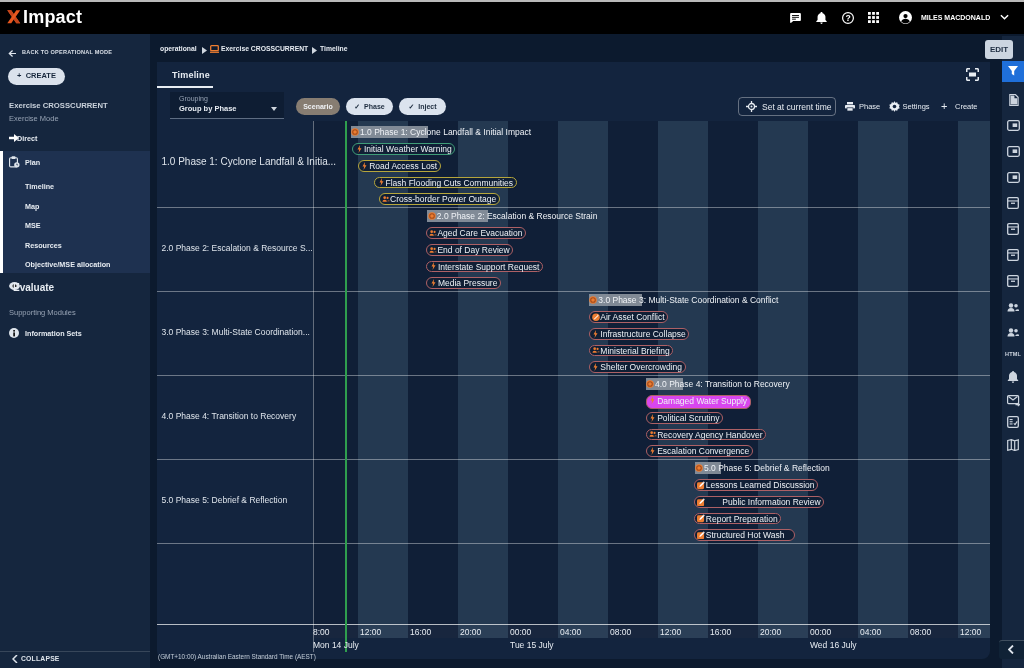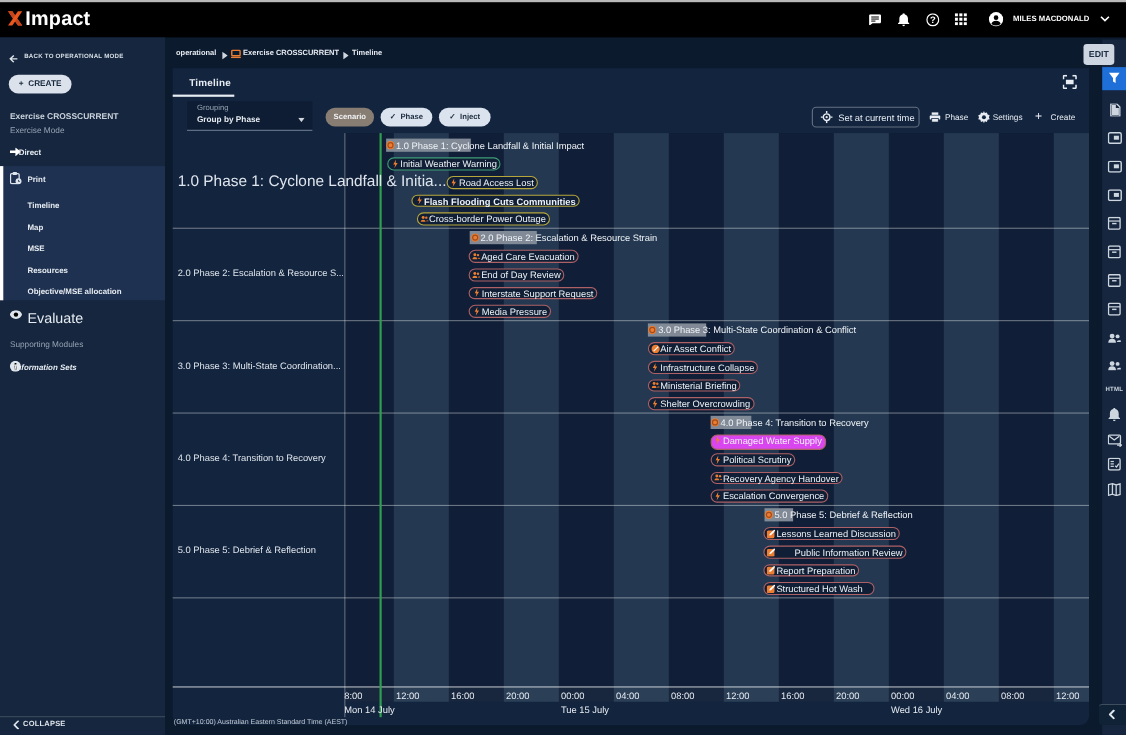--- a/index.html
+++ b/index.html
@@ -78,42 +78,42 @@
 <div class="abs lbl" style="left:17px;top:134px;font-size:7.2px;font-weight:bold;color:#e7ecf2;">Direct</div>
 <div class="abs" style="left:0;top:151px;width:150px;height:122px;background:#1e3150;border-left:3px solid #fff;"></div>
 <div class="abs" style="left:9px;top:156px;">
     <svg width="11" height="12" viewBox="0 0 11.5 12.5" style="">
       <rect x="0.6" y="1.8" width="8.2" height="9.6" rx="1.2" fill="none" stroke="#dfe5ec" stroke-width="1.2"></rect>
       <rect x="2.6" y="0.3" width="4.2" height="2.8" rx="0.9" fill="#dfe5ec"></rect>
       <circle cx="8.2" cy="9.2" r="2.8" fill="#dfe5ec"></circle>
       <path d="M8.2 7.9 V9.3 H9.4" stroke="#1e3150" stroke-width="0.8" fill="none"></path>
     </svg>
   </div>
-<div class="abs lbl" style="left:25px;top:158px;font-size:7.2px;font-weight:bold;color:#e7ecf2;">Print</div>
+<div class="abs lbl" style="left:25px;top:158px;font-size:7.2px;font-weight:bold;color:#e7ecf2;">Plan</div>
 <div class="abs lbl" style="left:25px;top:182.0px;font-size:7.2px;font-weight:bold;color:#e7ecf2;">Timeline</div>
 <div class="abs lbl" style="left:25px;top:201.5px;font-size:7.2px;font-weight:bold;color:#e7ecf2;">Map</div>
 <div class="abs lbl" style="left:25px;top:221.0px;font-size:7.2px;font-weight:bold;color:#e7ecf2;">MSE</div>
 <div class="abs lbl" style="left:25px;top:240.5px;font-size:7.2px;font-weight:bold;color:#e7ecf2;">Resources</div>
 <div class="abs lbl" style="left:25px;top:260.0px;font-size:7.2px;font-weight:bold;color:#e7ecf2;">Objective/MSE allocation</div>
 <div class="abs" style="left:9px;top:282px;">
     <svg width="11" height="8" viewBox="0 0 11 8" style="">
       <path d="M5.5 0 C8.5 0 10.6 2 11 4 C10.6 6 8.5 8 5.5 8 C2.5 8 0.4 6 0 4 C0.4 2 2.5 0 5.5 0 Z" fill="#dfe5ec"></path>
       <circle cx="5.5" cy="4" r="2" fill="{SIDEBAR}"></circle>
     </svg>
   </div>
-<div class="abs lbl" style="left:25px;top:282px;font-size:13px;font-weight:normal;color:#e7ecf2;">Evaluate</div>
+<div class="abs lbl" style="left:13px;top:282px;font-size:10px;font-weight:bold;color:#e7ecf2;">Evaluate</div>
 <div class="abs lbl" style="left:9px;top:308px;font-size:7.5px;color:#97a3b4;">Supporting Modules</div>
 <div class="abs" style="left:9px;top:328px;">
     <svg width="10" height="10" viewBox="0 0 10 10" style="">
       <circle cx="5" cy="5" r="5" fill="#dfe5ec"></circle>
       <rect x="4.3" y="2" width="1.6" height="1.6" fill="{SIDEBAR}"></rect>
       <rect x="4.3" y="4.4" width="1.6" height="4" fill="{SIDEBAR}"></rect>
     </svg>
   </div>
-<div class="abs lbl" style="left:13px;top:329px;font-size:7.2px;font-weight:bold;color:#e7ecf2;font-style:italic;">Information Sets</div>
+<div class="abs lbl" style="left:25px;top:329px;font-size:7.2px;font-weight:bold;color:#e7ecf2;">Information Sets</div>
 <div class="abs" style="left:0;top:651px;width:150px;height:17px;background:#15263e;border-top:1px solid rgba(255,255,255,0.15);"></div>
 <div class="abs" style="left:12px;top:655px;">
     <svg width="6" height="8" viewBox="0 0 6 8" style="">
       <path d="M5 0 L1 4 L5 8" stroke="#dfe5ec" stroke-width="1.5" fill="none"></path>
     </svg>
   </div>
 <div class="abs lbl" style="left:21px;top:655px;font-size:6.8px;font-weight:bold;color:#dfe5ec;letter-spacing:0.2px;">COLLAPSE</div>
 <div class="abs lbl" style="left:160px;top:45px;font-size:6.8px;font-weight:bold;color:#e7ecf2;">operational</div>
 <div class="abs" style="left:202px;top:46.5px;">
     <svg width="5" height="7" viewBox="0 0 5 7" style="">
@@ -189,21 +189,21 @@
 <div class="abs" style="left:958px;top:121px;width:32px;height:517px;background:#243951;"></div>
 <div class="abs" style="left:157px;top:207px;width:833px;height:1px;background:rgba(255,255,255,0.38);"></div>
 <div class="abs" style="left:157px;top:291px;width:833px;height:1px;background:rgba(255,255,255,0.38);"></div>
 <div class="abs" style="left:157px;top:375px;width:833px;height:1px;background:rgba(255,255,255,0.38);"></div>
 <div class="abs" style="left:157px;top:459px;width:833px;height:1px;background:rgba(255,255,255,0.38);"></div>
 <div class="abs" style="left:157px;top:543px;width:833px;height:1px;background:rgba(255,255,255,0.38);"></div>
 <div class="abs" style="left:313px;top:625px;width:677px;height:13px;background:rgba(255,255,255,0.035);"></div>
 <div class="abs" style="left:157px;top:624px;width:833px;height:1px;background:rgba(255,255,255,0.7);"></div>
 <div class="abs" style="left:313px;top:121px;width:1px;height:531px;background:rgba(255,255,255,0.35);"></div>
 <div class="abs" style="left:345px;top:121px;width:2px;height:531px;background:#2f9e4e;"></div>
-<div class="abs lbl" style="left:161.5px;top:156px;font-size:14px;color:#dfe5ec;">1.0 Phase 1: Cyclone Landfall &amp; Initia...</div>
+<div class="abs lbl" style="left:161.5px;top:156px;font-size:10px;color:#dfe5ec;">1.0 Phase 1: Cyclone Landfall &amp; Initia...</div>
 <div class="abs lbl" style="left:161.5px;top:243px;font-size:8.5px;color:#dfe5ec;">2.0 Phase 2: Escalation &amp; Resource S...</div>
 <div class="abs lbl" style="left:161.5px;top:327px;font-size:8.5px;color:#dfe5ec;">3.0 Phase 3: Multi-State Coordination...</div>
 <div class="abs lbl" style="left:161.5px;top:411px;font-size:8.5px;color:#dfe5ec;">4.0 Phase 4: Transition to Recovery</div>
 <div class="abs lbl" style="left:161.5px;top:495px;font-size:8.5px;color:#dfe5ec;">5.0 Phase 5: Debrief &amp; Reflection</div>
 <div class="abs lbl" style="left:313px;top:627px;font-size:8.5px;color:#e8edf3;">8:00</div>
 <div class="abs lbl" style="left:360px;top:627px;font-size:8.5px;color:#e8edf3;">12:00</div>
 <div class="abs lbl" style="left:410px;top:627px;font-size:8.5px;color:#e8edf3;">16:00</div>
 <div class="abs lbl" style="left:460px;top:627px;font-size:8.5px;color:#e8edf3;">20:00</div>
 <div class="abs lbl" style="left:510px;top:627px;font-size:8.5px;color:#e8edf3;">00:00</div>
 <div class="abs lbl" style="left:560px;top:627px;font-size:8.5px;color:#e8edf3;">04:00</div>
@@ -228,35 +228,35 @@
   </div>
 <div class="abs lbl" style="left:360.0px;top:127.3px;font-size:8.5px;color:#f0f3f7;">1.0 Phase 1: Cyclone Landfall &amp; Initial Impact</div>
 <div class="abs" style="left:352.4px;top:143.4px;height:11.8px;background:#101f35;border:1.2px solid #3f9d78;border-radius:6px;display:inline-flex;align-items:center;padding:0 2.5px 0 2px;">
     <span style="width:8px;display:flex;justify-content:center;flex-shrink:0;">
       <svg width="5" height="8" viewBox="0 0 10 16">
         <path d="M6 0 L1 9 H4.4 L3 16 L9 6.5 H5.4 Z" fill="#ed7d31"></path>
       </svg>
     </span>
     <span class="lbl" style="font-size:8.5px;color:#eef2f6;margin-left:0.5px;">Initial Weather Warning</span>
   </div>
-<div class="abs" style="left:357.7px;top:160.0px;height:11.8px;background:#101f35;border:1.2px solid #b6a63c;border-radius:6px;display:inline-flex;align-items:center;padding:0 2.5px 0 2px;margin-left:48px;">
+<div class="abs" style="left:357.7px;top:160.0px;height:11.8px;background:#101f35;border:1.2px solid #b6a63c;border-radius:6px;display:inline-flex;align-items:center;padding:0 2.5px 0 2px;">
     <span style="width:8px;display:flex;justify-content:center;flex-shrink:0;">
       <svg width="5" height="8" viewBox="0 0 10 16">
         <path d="M6 0 L1 9 H4.4 L3 16 L9 6.5 H5.4 Z" fill="#ed7d31"></path>
       </svg>
     </span>
     <span class="lbl" style="font-size:8.5px;color:#eef2f6;margin-left:0.5px;">Road Access Lost</span>
   </div>
 <div class="abs" style="left:374.0px;top:176.6px;height:11.8px;background:#101f35;border:1.2px solid #b6a63c;border-radius:6px;display:inline-flex;align-items:center;padding:0 2.5px 0 2px;">
     <span style="width:8px;display:flex;justify-content:center;flex-shrink:0;">
       <svg width="5" height="8" viewBox="0 0 10 16">
         <path d="M6 0 L1 9 H4.4 L3 16 L9 6.5 H5.4 Z" fill="#ed7d31"></path>
       </svg>
     </span>
-    <span class="lbl" style="font-size:8.5px;color:#eef2f6;margin-left:0.5px;font-weight:bold;">Flash Flooding Cuts Communities</span>
+    <span class="lbl" style="font-size:8.5px;color:#eef2f6;margin-left:0.5px;">Flash Flooding Cuts Communities</span>
   </div>
 <div class="abs" style="left:378.5px;top:193.20000000000002px;height:11.8px;background:#101f35;border:1.2px solid #b6a63c;border-radius:6px;display:inline-flex;align-items:center;padding:0 2.5px 0 2px;">
     <span style="width:8px;display:flex;justify-content:center;flex-shrink:0;">
       <svg width="9" height="8" viewBox="0 0 18 16">
         <circle cx="6" cy="5" r="3" fill="#ed7d31"></circle>
         <circle cx="12.5" cy="5.5" r="2.4" fill="#ed7d31"></circle>
         <path d="M1 14 Q1 9.5 6 9.5 Q11 9.5 11 14 Z" fill="#ed7d31"></path>
         <path d="M11.6 13 Q12 10.5 16.6 11.3 Q17 12 17 13 Z" fill="#ed7d31"></path>
       </svg>
     </span>

